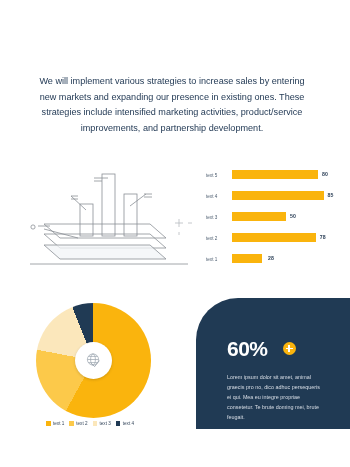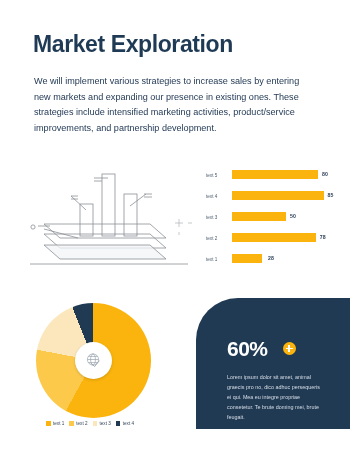--- a/index.html
+++ b/index.html
@@ -15,20 +15,21 @@
   .title{
     position:absolute;left:33px;top:31px;
     font-size:23px;font-weight:bold;
     color:#1f3a54;letter-spacing:-0.4px;
     white-space:nowrap;
   }
   .body-copy{
     position:absolute;left:34px;top:74px;width:276px;
     font-size:9.1px;line-height:1.72;
     color:#243b56;
+    text-align:center;
   }
 
   
   .lineart{position:absolute;left:16px;top:166px;width:186px;height:112px;}
 
   
   .barchart{position:absolute;left:206px;top:170px;width:140px;height:96px;}
   .bar-row{position:absolute;left:0;width:140px;height:11px;}
   .bar-label{
     position:absolute;left:0;top:1px;width:24px;
@@ -88,21 +89,20 @@
   .panel-copy{
     position:absolute;left:31px;top:74px;width:95px;
     font-size:5.4px;line-height:1.85;color:#d8dee6;
   }
 </style>
 </head>
 <body>
 
 <div class="slide">
 
-  <div class="title">Market Exploration</div>
   <div class="body-copy">We will implement various strategies to increase sales by entering new markets and expanding our presence in existing ones. These strategies include intensified marketing activities, product/service improvements, and partnership development.</div>
 
   <div class="lineart">
     <svg width="186" height="112" viewBox="0 0 186 112">
       <g fill="none" stroke="#8a8f96" stroke-width="0.8">
 
         <line x1="14" y1="98" x2="172" y2="98"></line>
 
         <polygon points="44,82 150,82 134,68 28,68" fill="none"></polygon>
         <polygon points="44,93 150,93 134,79 28,79" fill="#f2f4f7" fill-opacity="0.75"></polygon>

